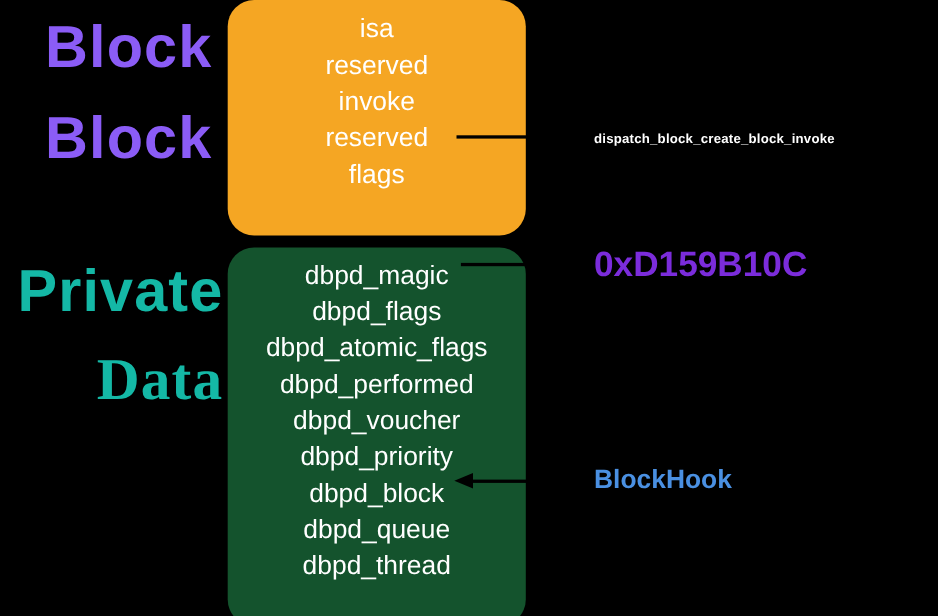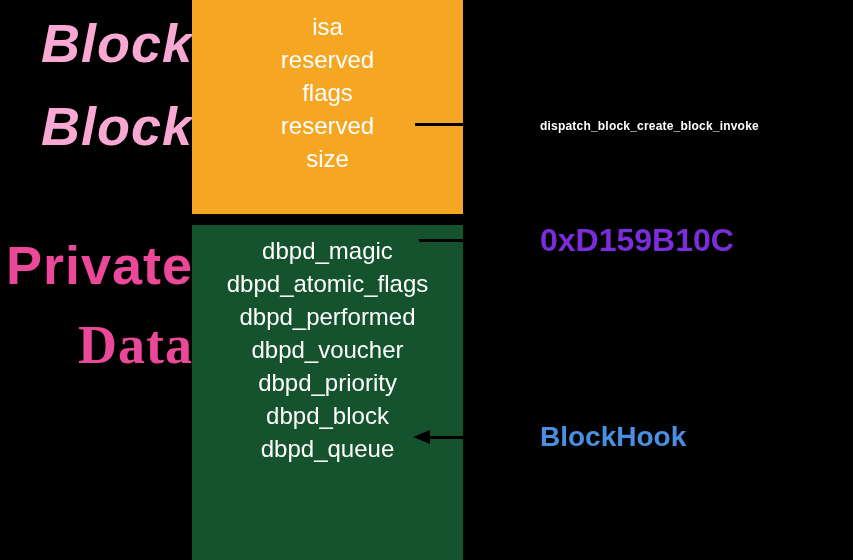--- a/index.html
+++ b/index.html
@@ -21,33 +21,34 @@
     position: absolute;
     left: 0;
     width: 193px;
     text-align: right;
     font-size: 54px;
     font-weight: 600;
     letter-spacing: 1px;
     line-height: 54px;
     white-space: nowrap;
   }
-  .side-label.orange { color: #f9a8d4; font-style: italic; }
-  .side-label.red    { color: #ec4899; }
+  .side-label.orange { color: #8b5cf6; }
+  .side-label.red    { color: #14b8a6; padding-left: 10px; }
   #lbl-block   { top: 16px; }
   #lbl-layout  { top: 99px; }
   #lbl-private { top: 238px; }
   #lbl-data    { top: 318px; font-family: Liberation Serif, serif; }
 
   
   .panel {
     position: absolute;
-    left: 192px;
+    left: 207px;
     width: 271px;
     box-sizing: border-box;
+    border-radius: 24px;
   }
   .panel.orange {
     top: 0;
     height: 214px;
     background: #F5A623;
     padding-top: 10px;
   }
   .panel.red {
     top: 214px;
     height: 344px;
@@ -100,51 +101,53 @@
     color: #ffffff;
   }
   #ann-magic {
     top: 227px;
     font-size: 32px;
     line-height: 26px;
     color: #7B2CDB;
   }
   #ann-hook {
     top: 424px;
-    font-size: 28px;
+    font-size: 24px;
     line-height: 26px;
     color: #4A90E2;
   }
 </style>
 </head>
 <body>
 
 <div class="canvas">
 
   <div class="side-label orange" id="lbl-block">Block</div>
   <div class="side-label orange" id="lbl-layout">Block</div>
   <div class="side-label red" id="lbl-private">Private</div>
   <div class="side-label red" id="lbl-data">Data</div>
 
   <div class="panel orange">
     <div class="field-row">isa</div>
     <div class="field-row">reserved</div>
+    <div class="field-row">invoke</div>
+    <div class="field-row">reserved</div>
     <div class="field-row">flags</div>
-    <div class="field-row">reserved</div>
-    <div class="field-row">size</div>
   </div>
 
   <div class="panel red">
     <div class="field-row">dbpd_magic</div>
+    <div class="field-row">dbpd_flags</div>
     <div class="field-row">dbpd_atomic_flags</div>
     <div class="field-row">dbpd_performed</div>
     <div class="field-row">dbpd_voucher</div>
     <div class="field-row">dbpd_priority</div>
     <div class="field-row">dbpd_block</div>
     <div class="field-row">dbpd_queue</div>
+    <div class="field-row">dbpd_thread</div>
   </div>
 
   <div class="connector" id="line-invoke"></div>
   <div class="connector" id="line-magic"></div>
   <div class="connector" id="line-hook"></div>
   <div class="arrowhead-left"></div>
 
   <div class="annotation" id="ann-invoke">dispatch_block_create_block_invoke</div>
   <div class="annotation" id="ann-magic">0xD159B10C</div>
   <div class="annotation" id="ann-hook">BlockHook</div>

